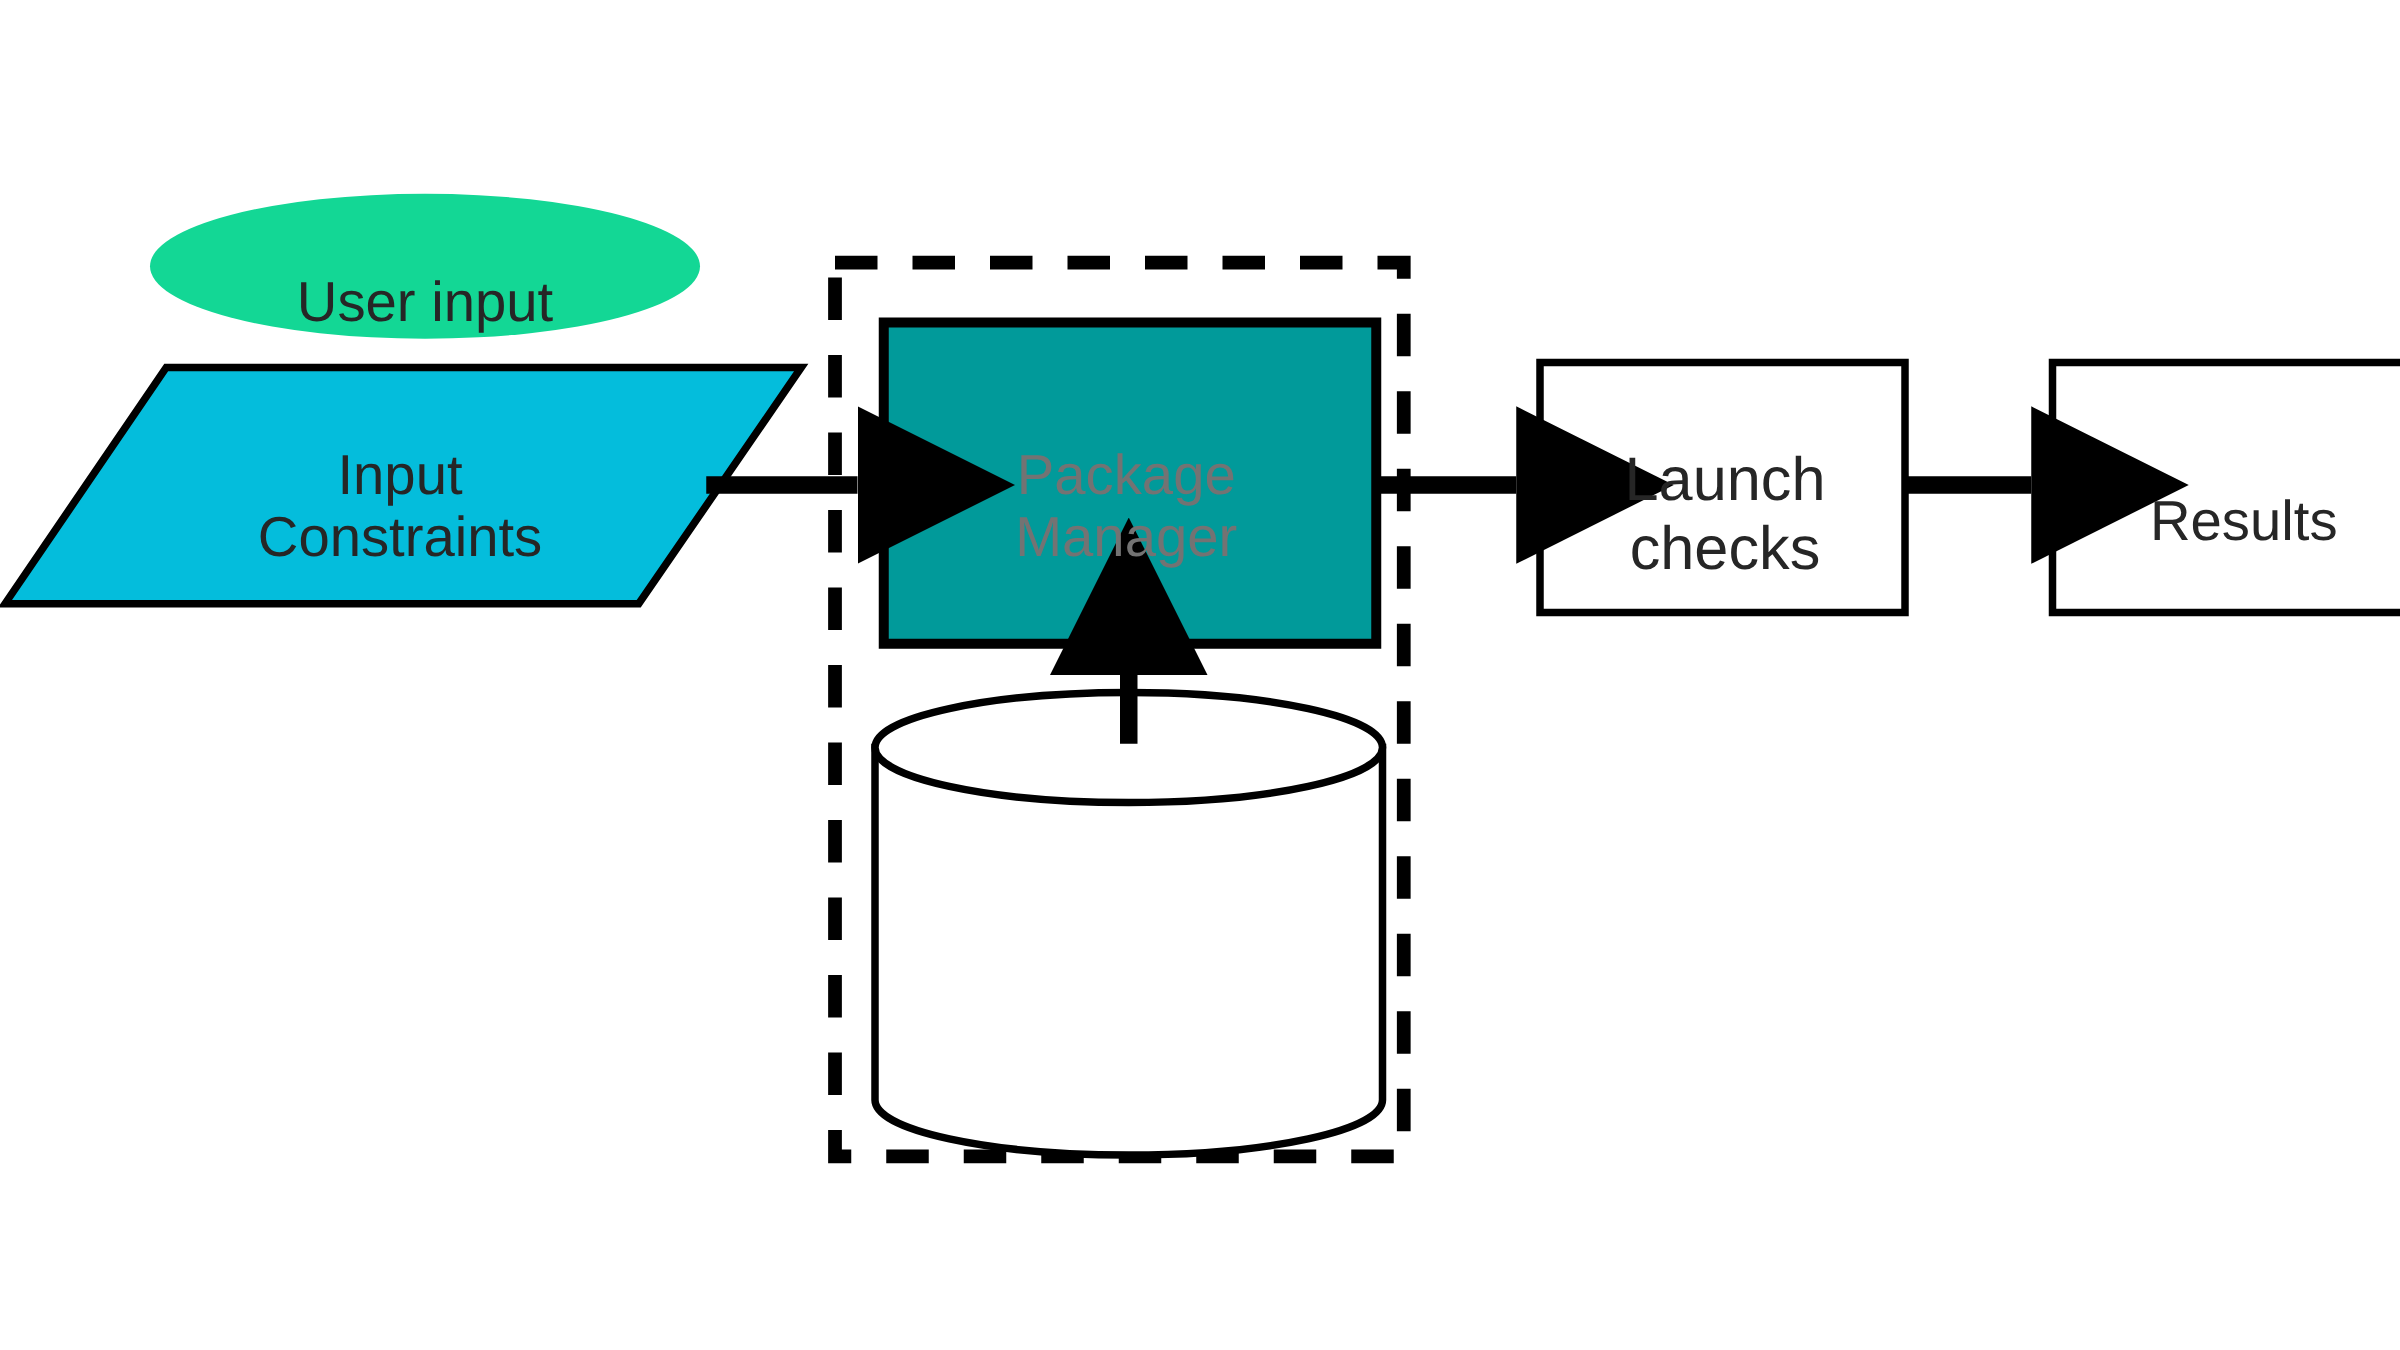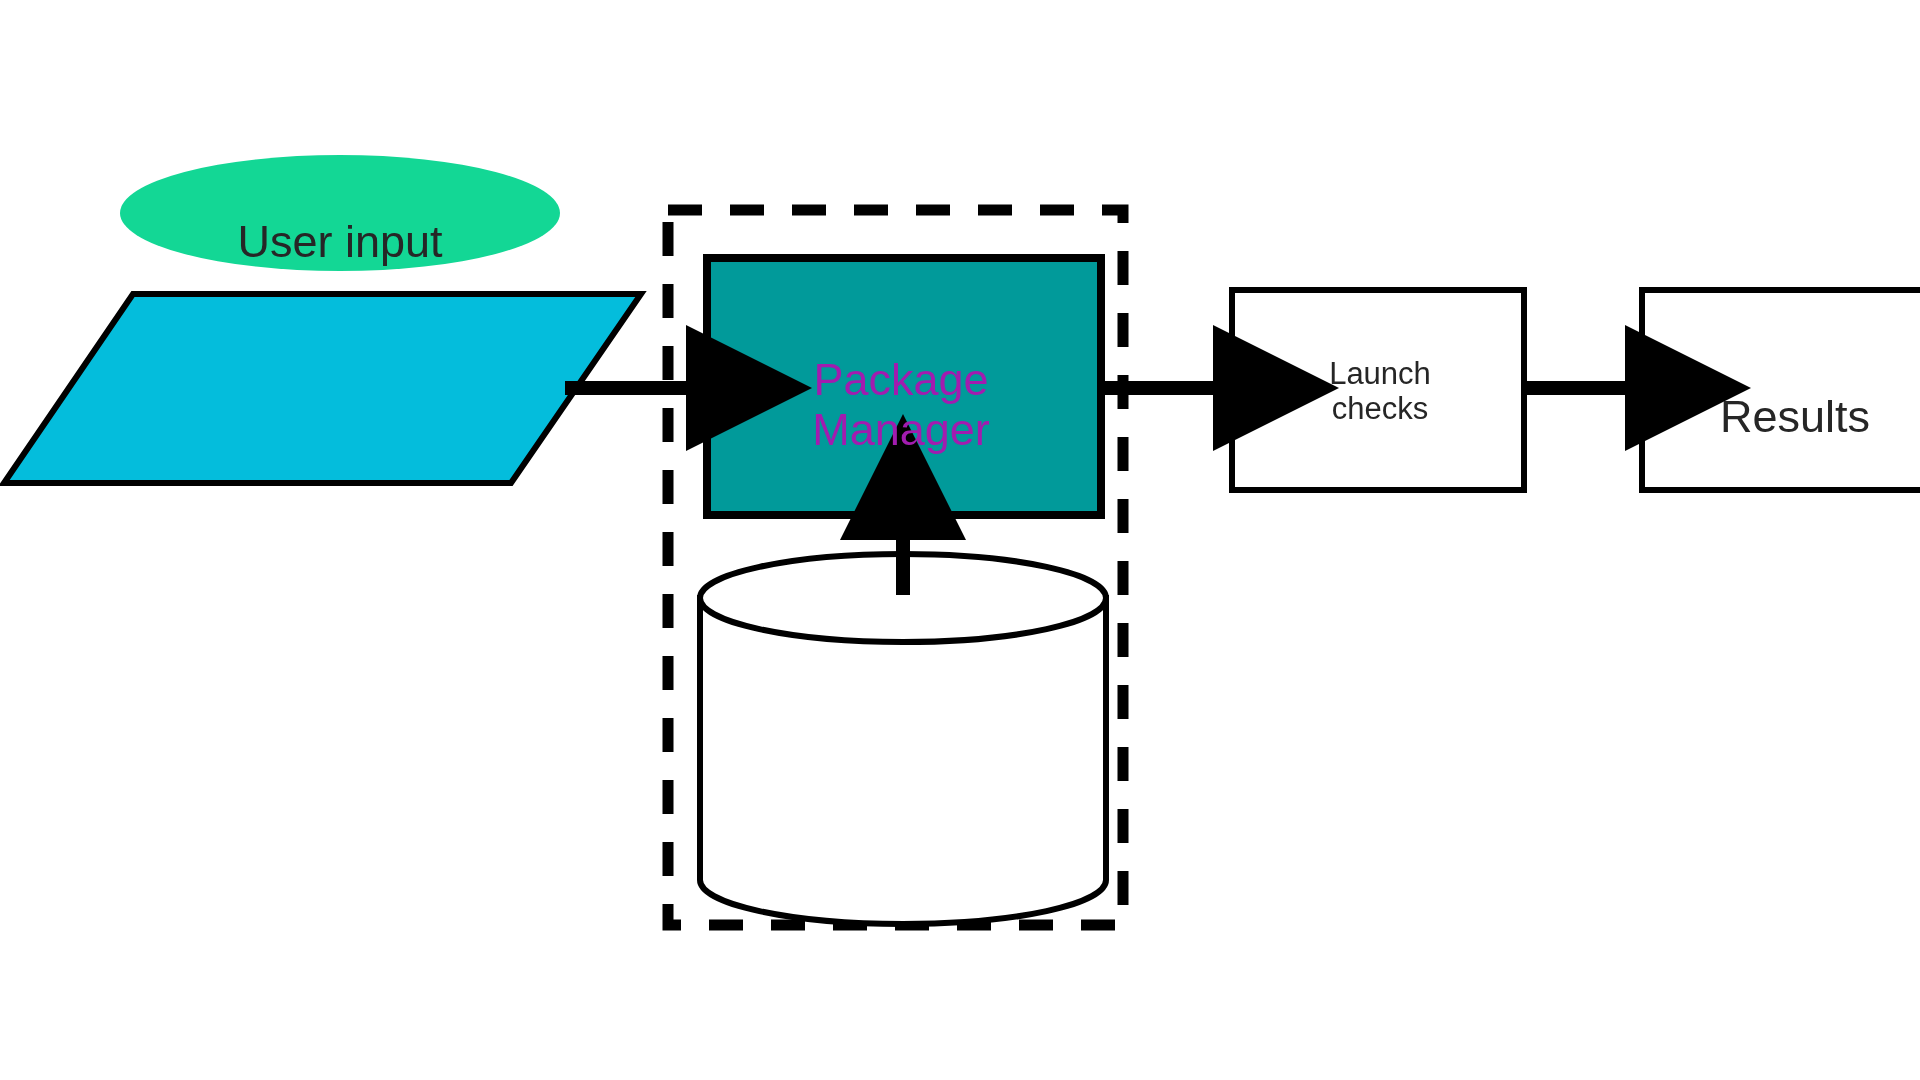--- a/index.html
+++ b/index.html
@@ -50,41 +50,41 @@
     top: 323px;
     width: 480px;
     font-size: 45px;
     color: #262626;
   }
   .lbl-package-manager {
     left: 706px;
     top: 323px;
     width: 390px;
     font-size: 45px;
-    color: #a21caf;
+    color: #737373;
   }
   .lbl-checks-db-title {
     left: 700px;
     top: 720px;
     width: 400px;
     font-size: 45px;
     color: #3b3b3b;
   }
   .lbl-checks-db-sub {
     left: 690px;
     top: 782px;
     width: 420px;
     font-size: 30px;
     color: #3b3b3b;
   }
   .lbl-launch-checks {
     left: 1230px;
     top: 325px;
     width: 300px;
-    font-size: 31px;
+    font-size: 49px;
     color: #262626;
   }
   .lbl-results {
     left: 1640px;
     top: 360px;
     width: 310px;
     font-size: 45px;
     color: #262626;
   }
 </style>
@@ -125,20 +125,22 @@
 
     <line x1="1102" y1="388" x2="1213" y2="388" stroke="#000000" stroke-width="14" marker-end="url(#arrowRight)"></line>
 
     <line x1="1525" y1="388" x2="1625" y2="388" stroke="#000000" stroke-width="14" marker-end="url(#arrowRight)"></line>
 
     <line x1="903" y1="595" x2="903" y2="540" stroke="#000000" stroke-width="14" marker-end="url(#arrowUp)"></line>
   </svg>
 
   <div class="label lbl-user-input">User input</div>
 
+  <div class="label lbl-input-constraints">Input
+Constraints</div>
 
   <div class="label lbl-package-manager">Package
 Manager</div>
 
 
 
   <div class="label lbl-launch-checks">Launch
 checks</div>
 
   <div class="label lbl-results">Results</div>

